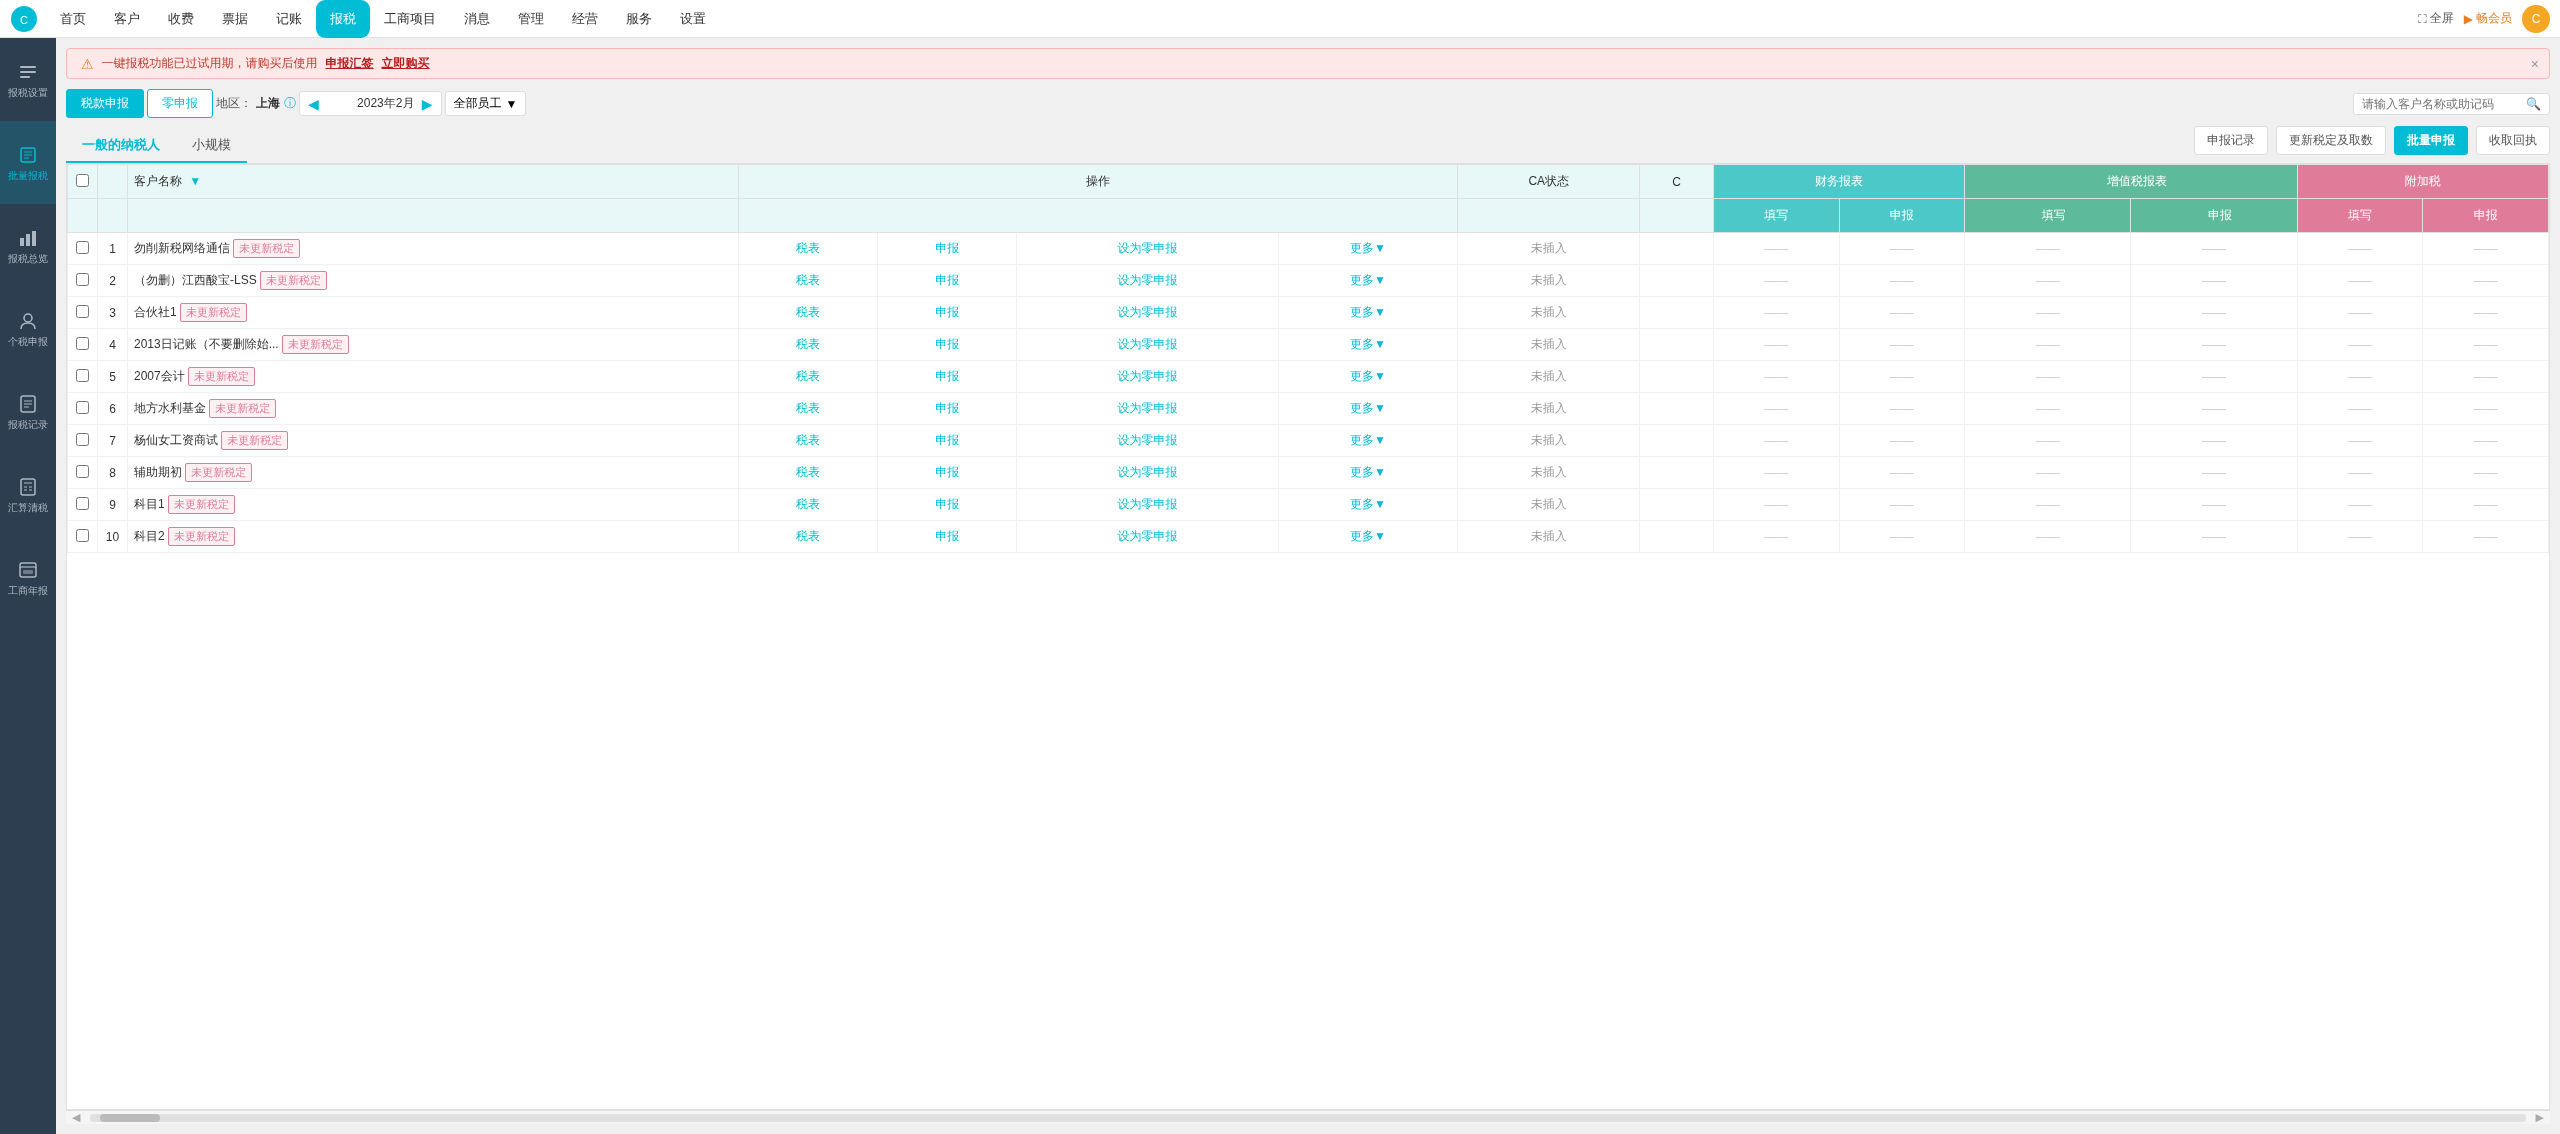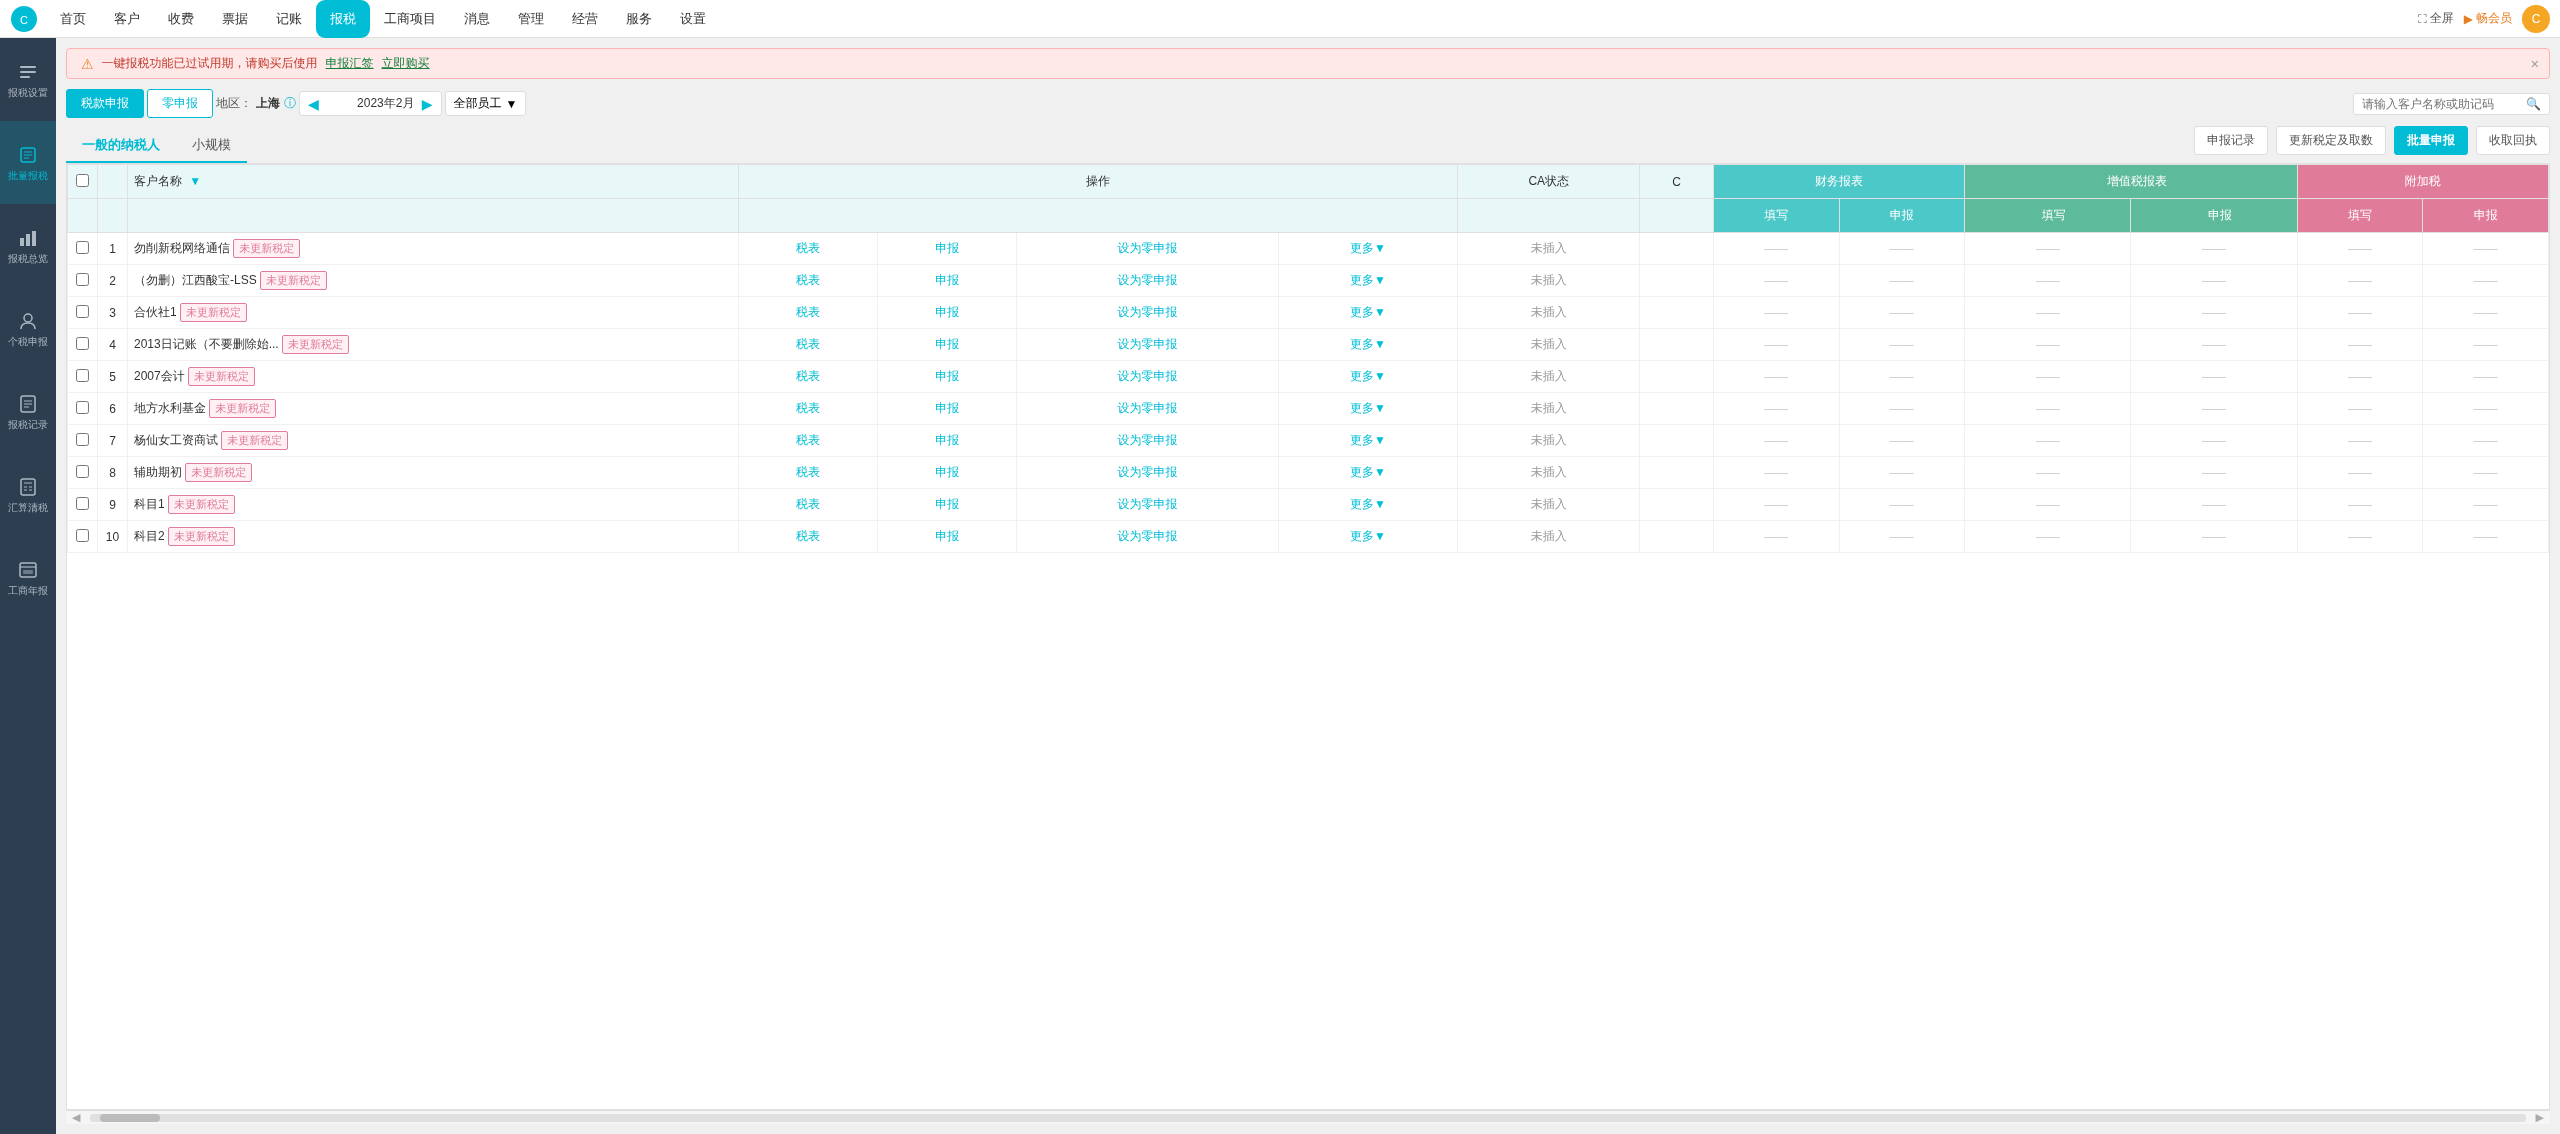--- a/index.html
+++ b/index.html
@@ -27,21 +27,21 @@
     .sidebar-item.active { background: rgba(0,188,212,0.18); color: #00bcd4; }
     .sidebar-item .si-icon { font-size: 18px; width: 24px; height: 24px; display: flex; align-items: center; justify-content: center; }
     .sidebar-item .si-label { font-size: 10px; text-align: center; line-height: 1.2; }
 
     
     .content-area { flex: 1; display: flex; flex-direction: column; overflow: hidden; padding: 10px; }
 
     
     .notice-banner { background: #ffe8e8; border: 1px solid #ffb3b3; border-radius: 4px; padding: 6px 14px; display: flex; align-items: center; gap: 8px; margin-bottom: 10px; font-size: 12px; color: #c0392b; position: relative; }
     .notice-banner .notice-icon { color: #e67e22; font-size: 14px; }
-    .notice-banner a { color: #15803d; text-decoration: underline; cursor: pointer; }
+    .notice-banner a { color: #b91c1c; text-decoration: underline; cursor: pointer; font-weight: bold; }
     .notice-banner .close-btn { position: absolute; right: 10px; top: 50%; transform: translateY(-50%); cursor: pointer; color: #999; font-size: 14px; }
 
     
     .filter-row { display: flex; align-items: center; gap: 3px; margin-bottom: 8px; flex-wrap: wrap; }
     .tab-btn { padding: 5px 14px; border: 1px solid #00bcd4; border-radius: 3px; cursor: pointer; font-size: 12px; background: #fff; color: #00bcd4; }
     .tab-btn.active { background: #00bcd4; color: #fff; }
     .region-selector { display: flex; align-items: flex-end; gap: 4px; font-size: 12px; color: #555; }
     .region-label { color: #555; }
     .region-value { color: #333; font-weight: bold; }
     .info-icon { color: #00bcd4; cursor: pointer; }

